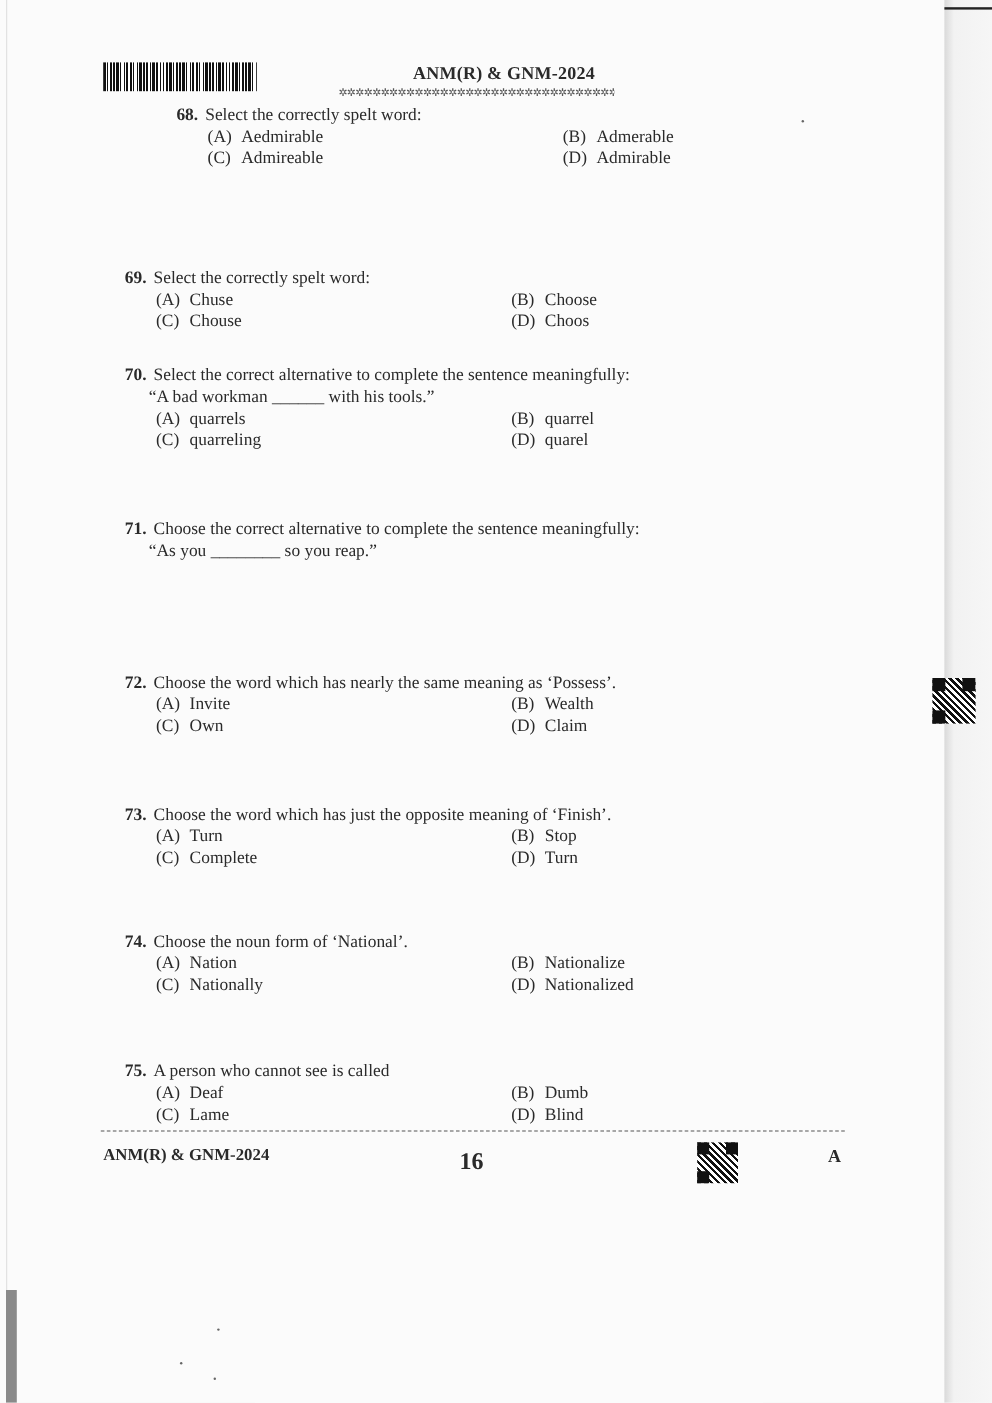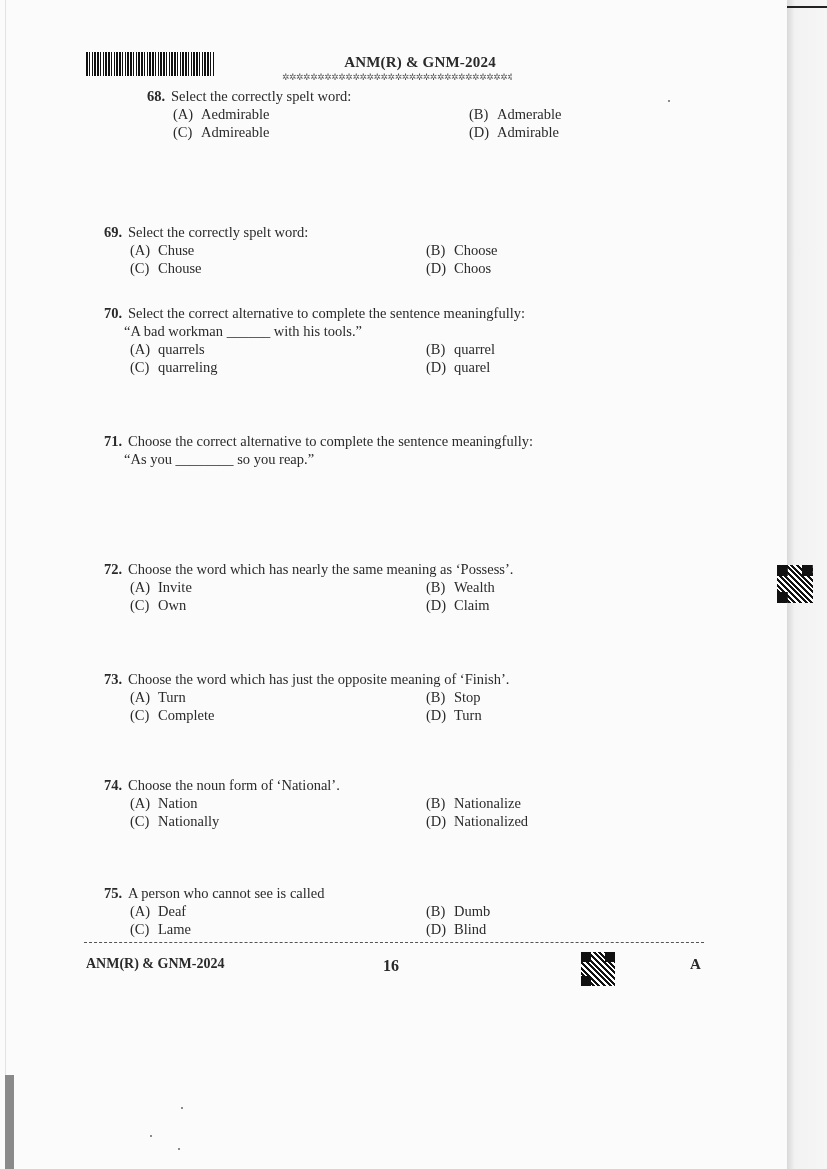--- a/index.html
+++ b/index.html
@@ -54,21 +54,21 @@
   .opt-d { left: 298px; top: 18px; }
   .opt-letter { display: inline-block; width: 28px; }
   .footer-rule {
     position: absolute; left: 84px; top: 942px; width: 620px; height: 0;
     border-top: 1px dashed #555;
   }
   .footer-left {
     position: absolute; left: 86px; top: 956px; font-size: 14px; font-weight: bold;
   }
   .footer-page {
-    position: absolute; left: 383px; top: 957px; font-size: 16px; font-weight: bold;
+    position: absolute; left: 383px; top: 957px; font-size: 20px; font-weight: bold;
   }
   .footer-set {
     position: absolute; left: 690px; top: 956px; font-size: 15px; font-weight: bold;
   }
   .qr {
     position: absolute; background:
       linear-gradient(#111,#111) 0 0/30% 30% no-repeat,
       linear-gradient(#111,#111) 100% 0/30% 30% no-repeat,
       linear-gradient(#111,#111) 0 100%/30% 30% no-repeat,
       repeating-linear-gradient(45deg, #111 0 2px, #fff 2px 4px),

